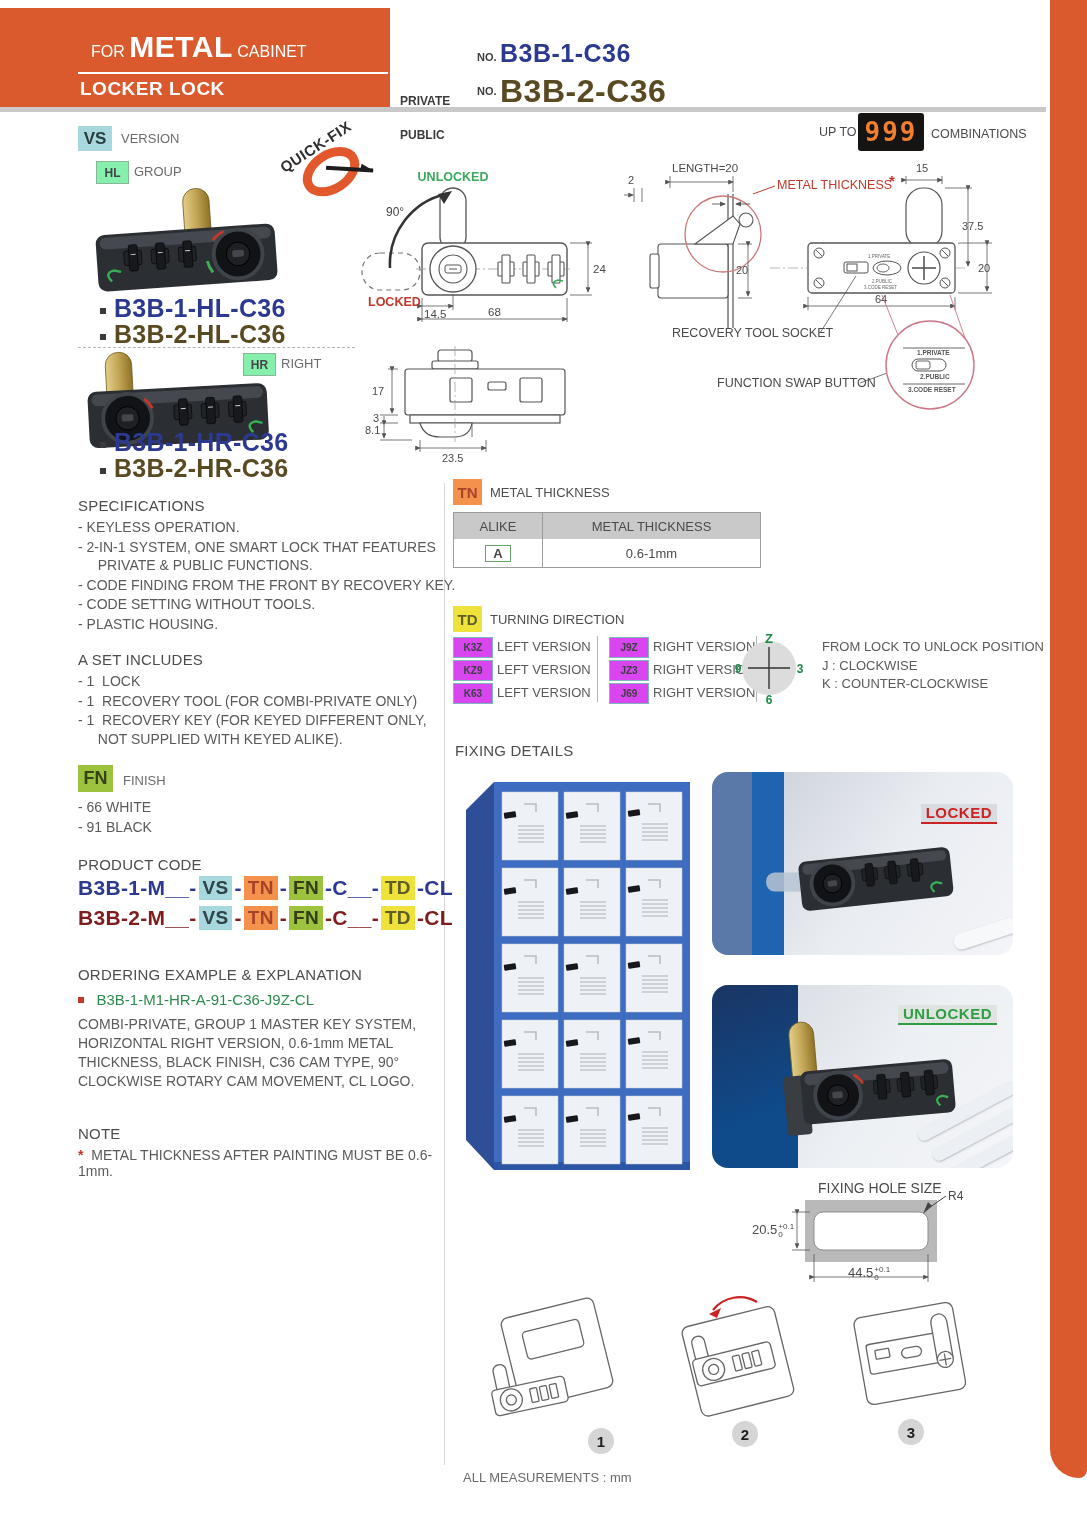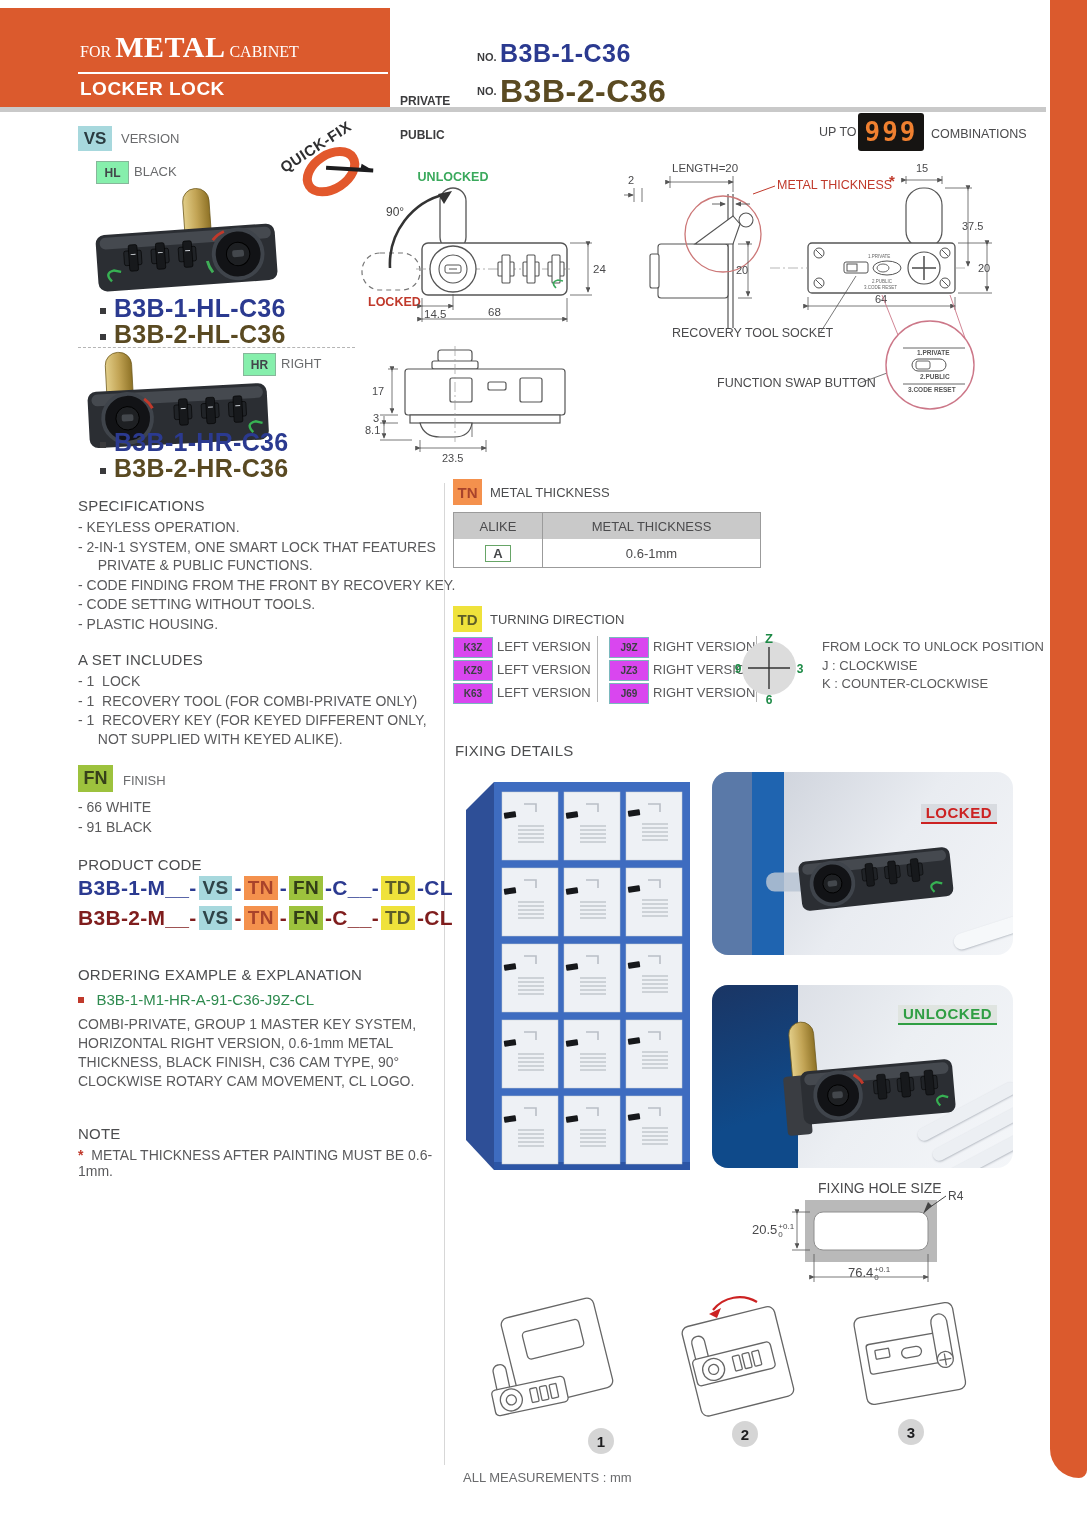--- a/index.html
+++ b/index.html
@@ -55,21 +55,21 @@
   .tol{display:inline-flex;flex-direction:column;font-size:8px;line-height:8px;vertical-align:middle;margin-left:1px;color:#4a4a4c;}
   svg text{font-family:"Liberation Sans",sans-serif;}
   .qf-text{font-weight:bold;font-size:15px;color:#2f2f31;letter-spacing:.5px;}
 </style>
 </head>
 <body>
 
 <div id="page">
 
   <div class="abs hdr-orange"></div>
-  <div class="abs" style="left:80px;top:30px;font-family:Liberation Serif, serif;">
+  <div class="abs" style="left:91px;top:30px;">
     <span class="w" style="font-size:16px;">FOR</span>
     <span class="w" style="font-size:30px;font-weight:bold;letter-spacing:.5px;">METAL</span>
     <span class="w" style="font-size:16px;">CABINET</span>
   </div>
   <div class="abs hdr-rule"></div>
   <div class="abs w" style="left:80px;top:78px;font-size:19px;font-weight:bold;letter-spacing:.5px;">LOCKER LOCK</div>
 
   <div class="abs small-b" style="left:400px;top:50px;">PRIVATE</div>
   <div class="abs no-lbl" style="left:477px;top:51px;">NO.</div>
   <div class="abs code-navy" style="left:500px;top:39px;">B3B-1-C36</div>
@@ -94,21 +94,21 @@
         <ellipse cx="52" cy="62" rx="26" ry="17" fill="none" stroke="#e2582c" stroke-width="9"></ellipse>
         <line x1="50" y1="56" x2="88" y2="84" stroke="#1d1d1f" stroke-width="4"></line>
         <polygon points="88,84 78,76 82,72" fill="#1d1d1f"></polygon>
       </g>
     </svg>
   </div>
 
   <div class="abs badge vs-badge" style="left:78px;top:126px;">VS</div>
   <div class="abs lbl" style="left:121px;top:131px;">VERSION</div>
   <div class="abs badge hl-badge" style="left:96px;top:161px;">HL</div>
-  <div class="abs lbl" style="left:134px;top:164px;">BLACK</div>
+  <div class="abs lbl" style="left:134px;top:164px;">GROUP</div>
 
   <div class="abs" style="left:88px;top:188px;width:195px;height:108px;transform:rotate(-4deg);">
     <svg width="195" height="108" viewBox="0 0 200 110">
       <defs>
           <linearGradient id="brass1" x1="0" y1="0" x2="1" y2="0">
         <stop offset="0" stop-color="#e3cf8a"></stop>
             <stop offset=".5" stop-color="#c2a455"></stop>
             <stop offset="1" stop-color="#8e7226"></stop>
       </linearGradient>
         </defs>
@@ -652,21 +652,21 @@
       <line x1="74" y1="89" x2="188" y2="89" stroke="#555" stroke-width="0.8" marker-start="url(#arr3)" marker-end="url(#arr3)"></line>
     </svg>
   </div>
   <div class="abs dim-html" style="left:752px;top:1222px;">
     <span>20.5</span><span class="tol">
         <span>+0.1</span>
         <span>0</span>
       </span>
   </div>
   <div class="abs dim-html" style="left:848px;top:1265px;">
-    <span>76.4</span><span class="tol">
+    <span>44.5</span><span class="tol">
         <span>+0.1</span>
         <span>0</span>
       </span>
   </div>
 
   <div class="abs" style="left:478px;top:1295px;width:150px;height:140px;">
     <svg width="150" height="140" viewBox="0 0 150 140">
       <g stroke="#666" fill="#fff" stroke-width="1.3">
         <g transform="rotate(-14 78 60)">
           <rect x="32" y="12" width="95" height="92" rx="7"></rect>

